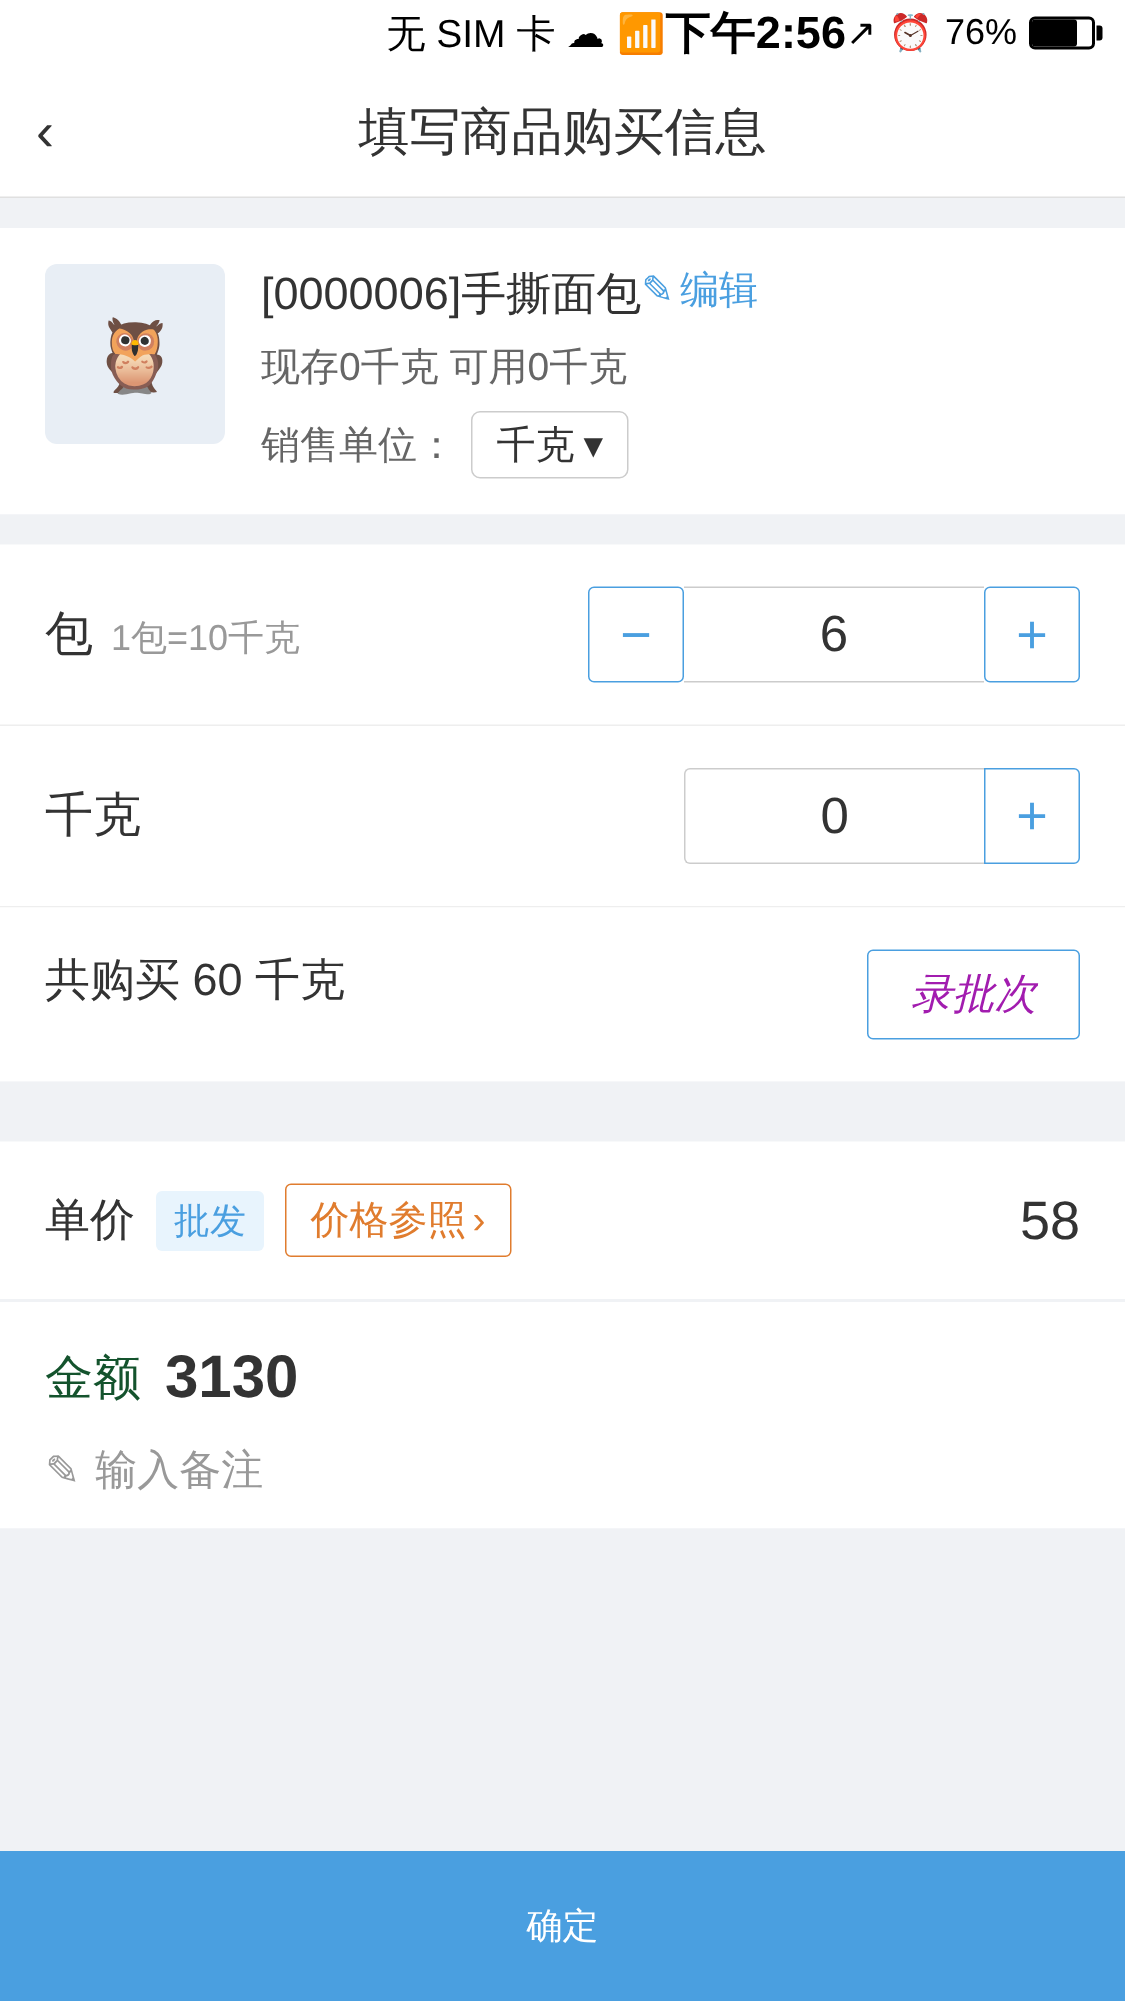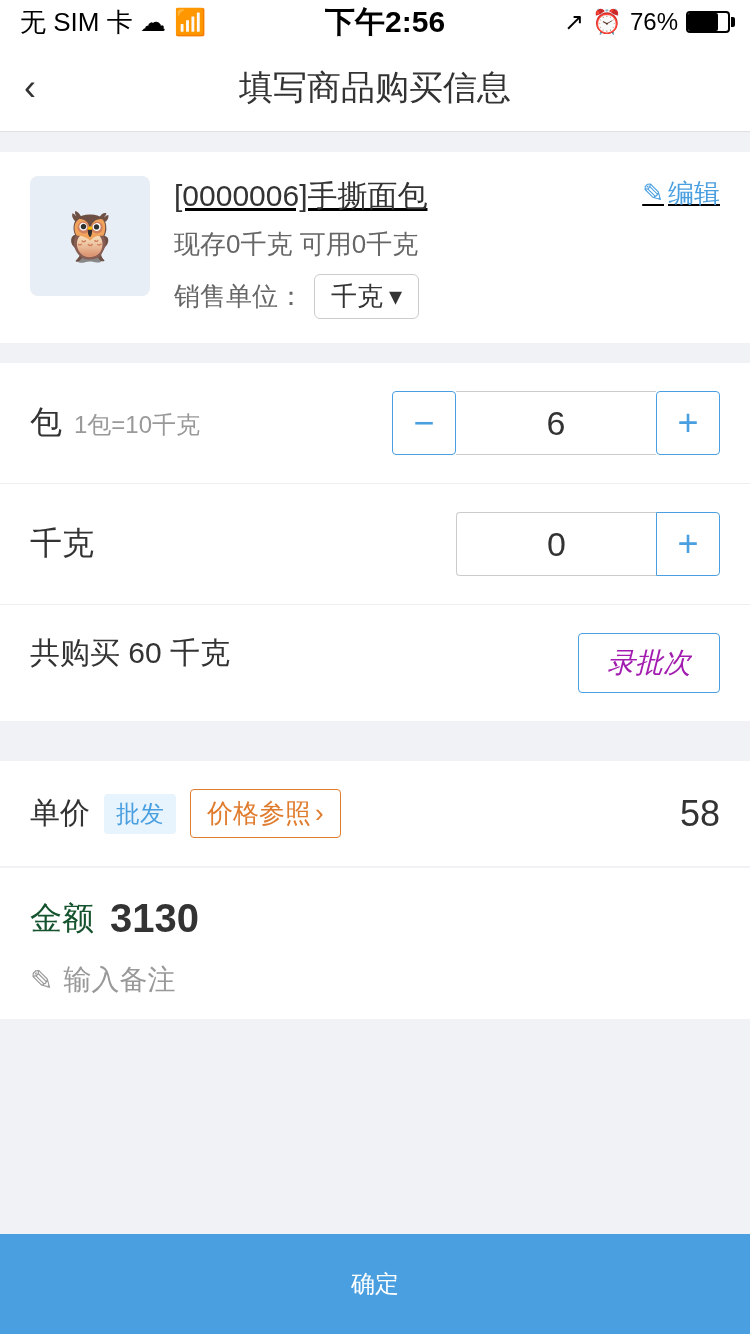--- a/index.html
+++ b/index.html
@@ -12,21 +12,21 @@
       display: flex;
       flex-direction: column;
     }
 
     
     .status-bar {
       background: #fff;
       height: 44px;
       display: flex;
       align-items: center;
-      justify-content: space-between;
+      justify-content: flex-end;
       padding: 0 20px;
       font-size: 28px;
     }
     .status-left {
       display: flex;
       align-items: center;
       gap: 8px;
       font-size: 26px;
       color: #000;
     }
@@ -113,24 +113,22 @@
     }
     .owl-icon {
       font-size: 48px;
       color: #7a9bbf;
     }
     .product-info {
       flex: 1;
     }
     .product-name-row {
       display: flex;
-      justify-content: space-between;
       align-items: flex-start;
       margin-bottom: 10px;
-      text-decoration: underline;
     }
     .product-name {
       font-size: 30px;
       color: #333;
       font-weight: 500;
     }
     .edit-link {
       color: #4a9fe0;
       font-size: 26px;
       display: flex;

